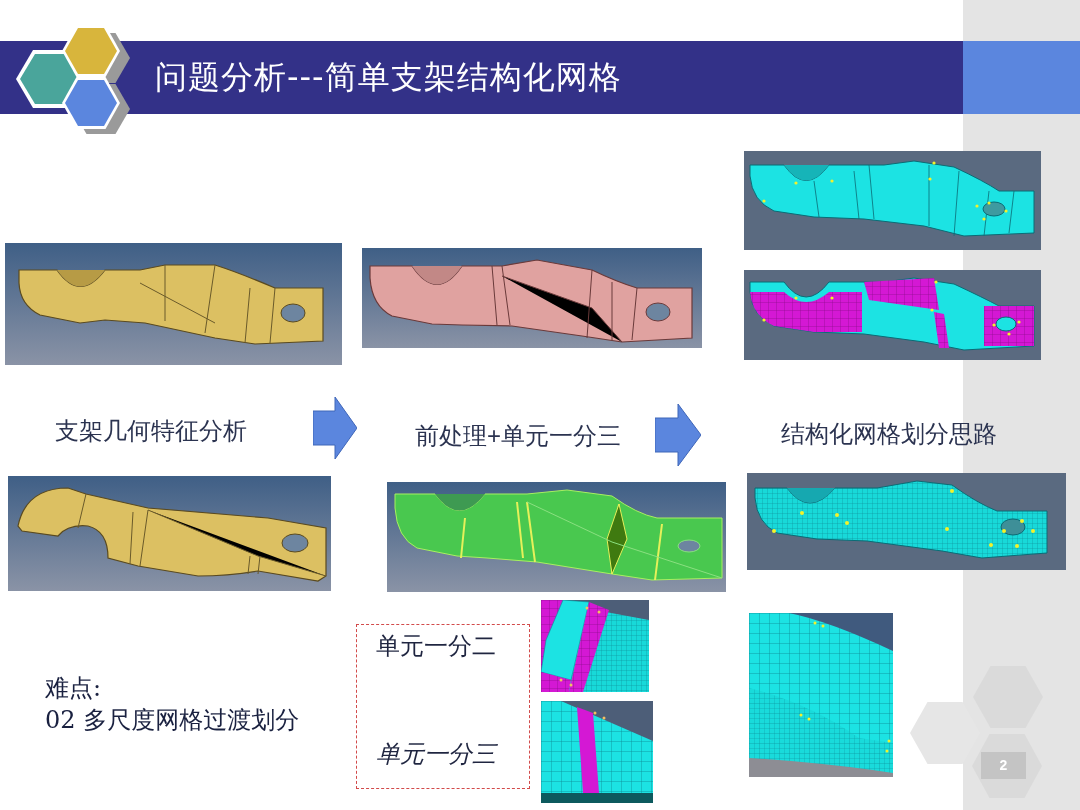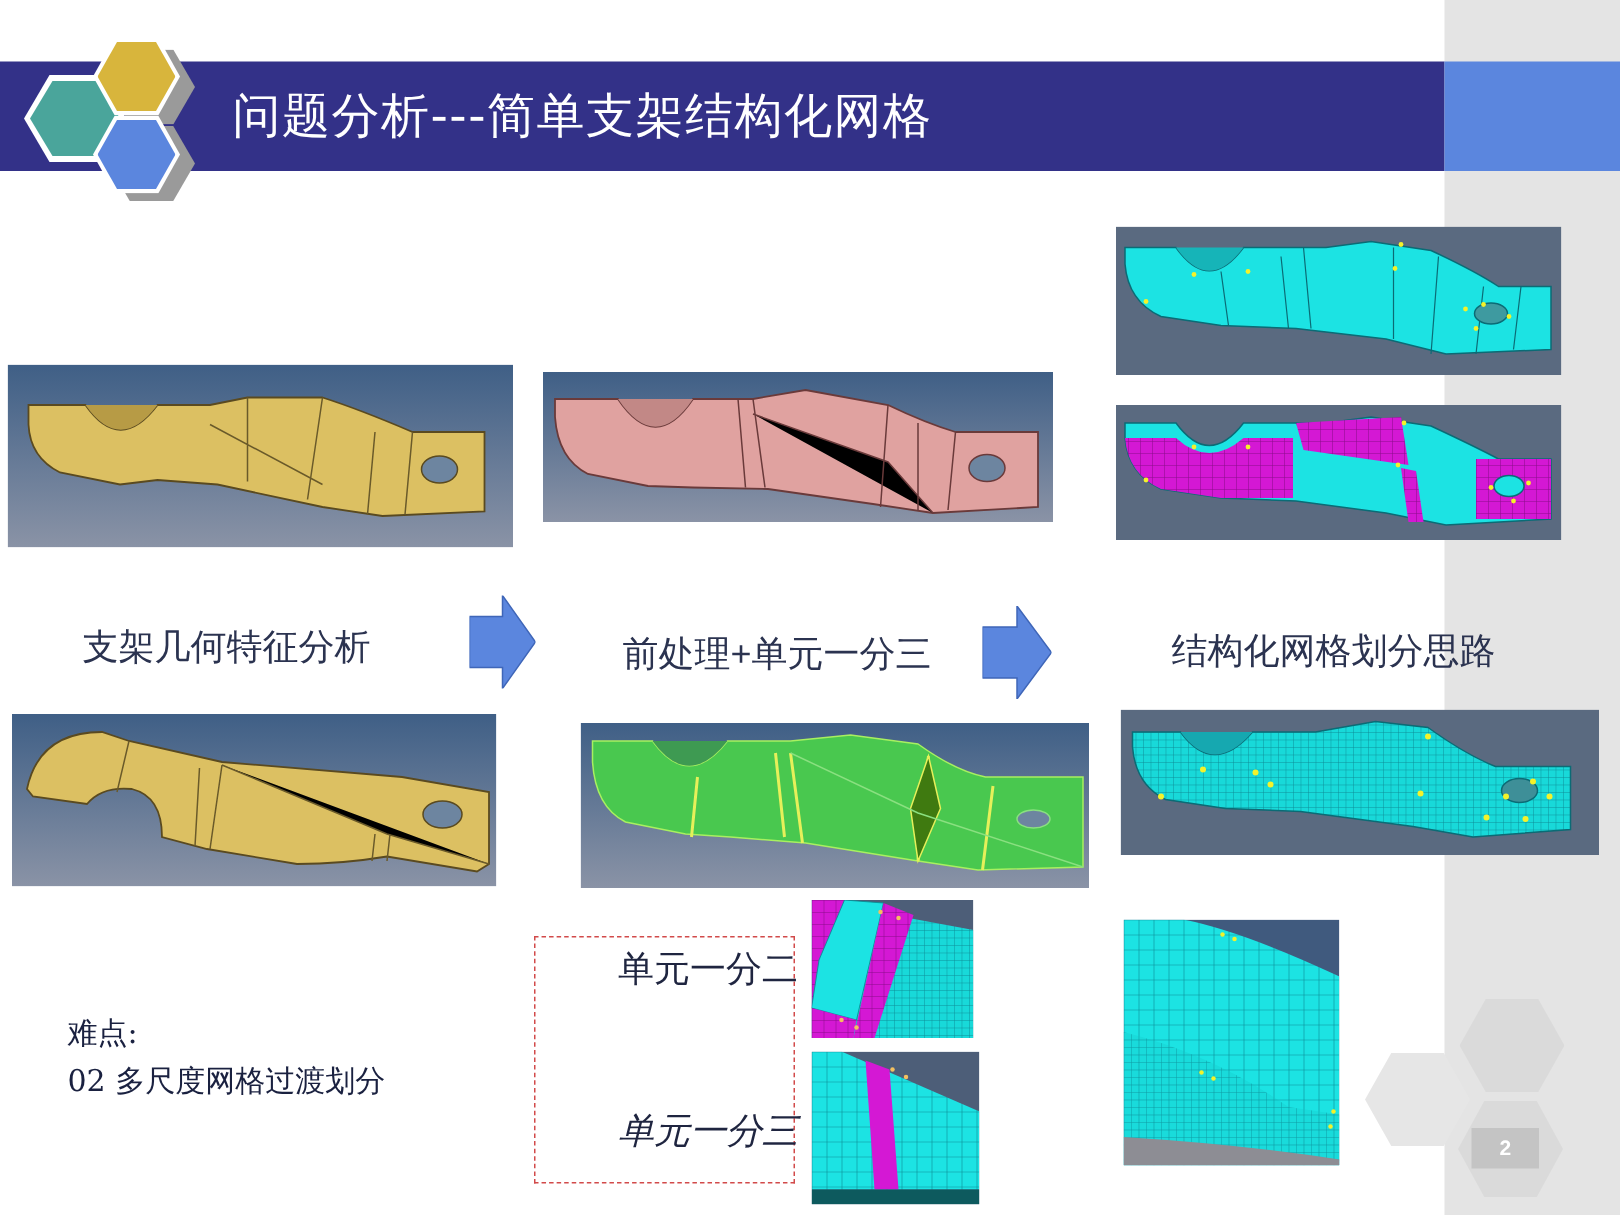--- a/index.html
+++ b/index.html
@@ -11,22 +11,22 @@
   .title-text { position:absolute; left:155px; top:44px; height:66px; line-height:66px; color:#ffffff;
                 font-family:"DejaVu Sans","Liberation Sans",sans-serif; font-size:32px; letter-spacing:1px; white-space:nowrap; }
   .hex { position:absolute; clip-path:polygon(25% 0,75% 0,100% 50%,75% 100%,25% 100%,0 50%); }
   .logo-hex-outline { background:#ffffff; }
   .shadow { background:#9a9a9a; }
   .img { position:absolute; overflow:hidden; }
   .img svg { display:block; width:100%; height:100%; }
   .label { position:absolute; font-size:24px; color:#2b3350; white-space:nowrap; font-family:Liberation Sans, sans-serif; font-weight:300; }
   .arrow { position:absolute; }
   .dash-box { position:absolute; left:356px; top:624px; width:172px; height:163px; border:1.5px dashed #d24a4a; }
-  .dash-label { position:absolute; font-size:24px; color:#1f2540; font-family:"DejaVu Serif","Liberation Serif",serif; white-space:nowrap;margin-left:36px; }
-  .difficulty { position:absolute; left:45px; top:672px; font-size:20px; line-height:32px; color:#1a2140;
+  .dash-label { position:absolute; font-size:24px; color:#1f2540; font-family:"DejaVu Serif","Liberation Serif",serif; white-space:nowrap; }
+  .difficulty { position:absolute; left:45px; top:672px; font-size:24px; line-height:32px; color:#1a2140;
                 font-family:"DejaVu Serif","Liberation Serif",serif; white-space:nowrap; }
   .page-num { position:absolute; left:981px; top:752px; width:45px; height:27px; background:#c4c4c4; color:#ffffff;
               font-family:"Liberation Sans",sans-serif; font-size:14px; font-weight:bold; text-align:center; line-height:27px; }
 </style>
 </head>
 <body>
 
 <div class="right-strip"></div>
 <div class="title-bar"></div>
 <div class="title-accent"></div>

